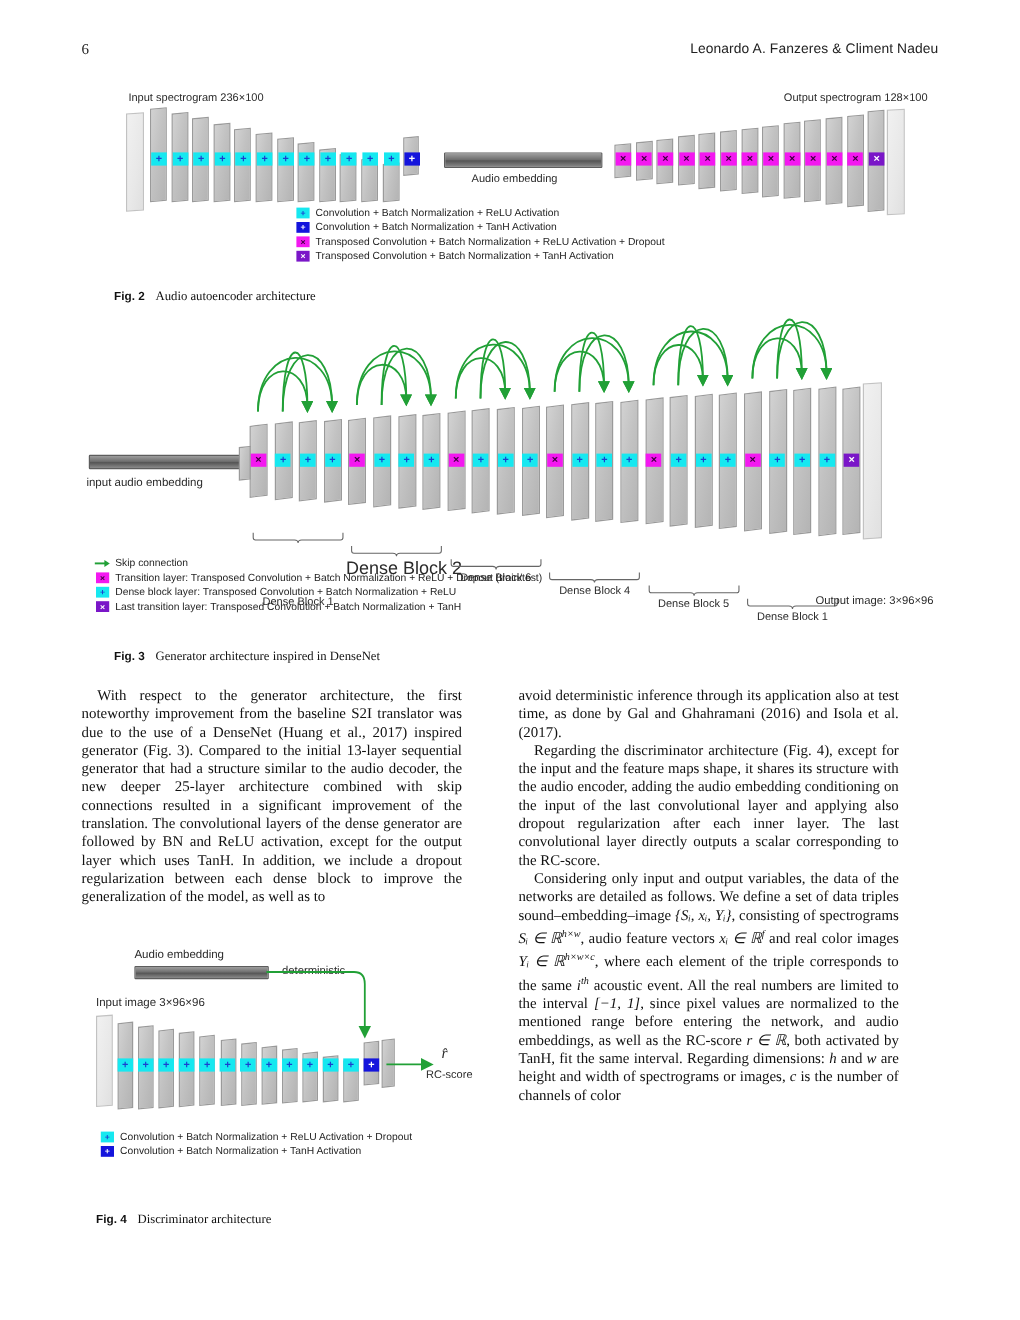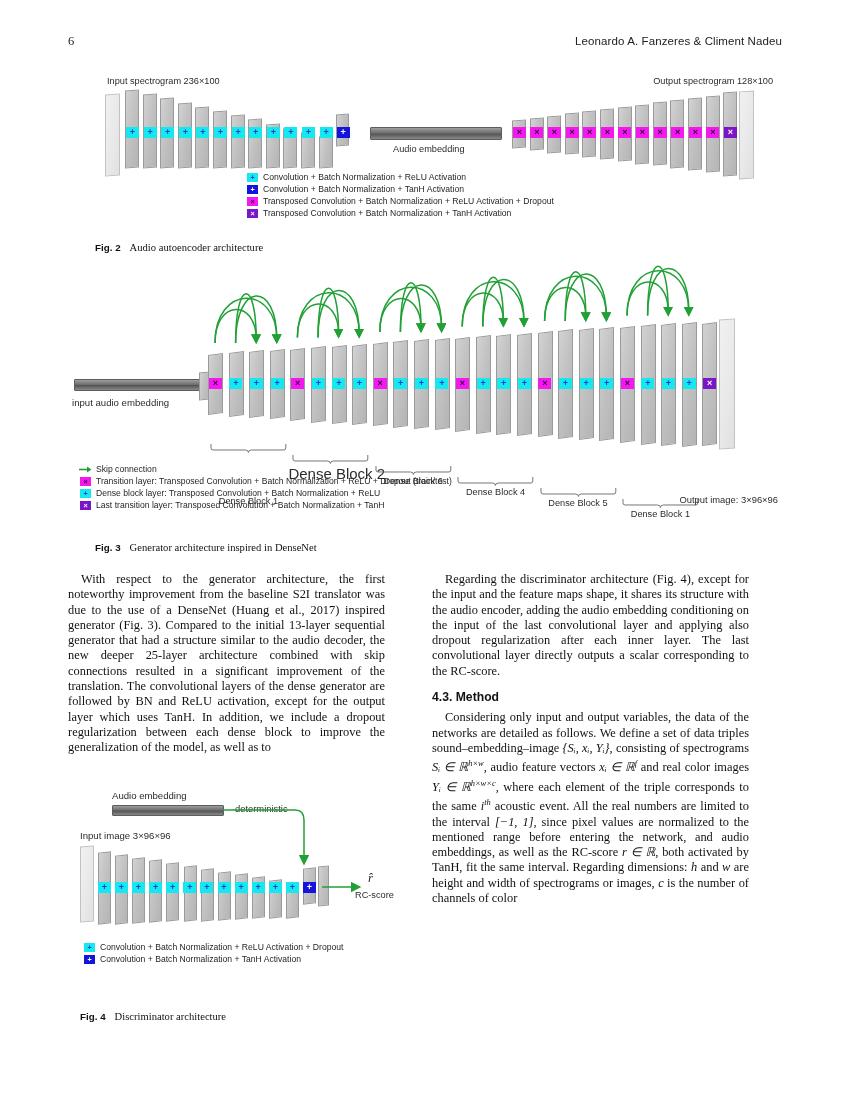--- a/index.html
+++ b/index.html
@@ -319,22 +319,22 @@
 
   <div class="caption" style="left:95px;top:542px;">
     <b>Fig. 3</b><span class="ctxt">Generator architecture inspired in DenseNet</span>
   </div>
 
   <div class="col" style="left:68px;top:572px;">
     <p>With respect to the generator architecture, the first noteworthy improvement from the baseline S2I translator was due to the use of a DenseNet (Huang et al., 2017) inspired generator (Fig. 3). Compared to the initial 13-layer sequential generator that had a structure similar to the audio decoder, the new deeper 25-layer architecture combined with skip connections resulted in a significant improvement of the translation. The convolutional layers of the dense generator are followed by BN and ReLU activation, except for the output layer which uses TanH. In addition, we include a dropout regularization between each dense block to improve the generalization of the model, as well as to</p>
   </div>
 
   <div class="col" style="left:432px;top:572px;">
+    <p class="noind">avoid deterministic inference through its application also at test time, as done by Gal and Ghahramani (2016) and Isola et al. (2017).</p>
     <p>Regarding the discriminator architecture (Fig. 4), except for the input and the feature maps shape, it shares its structure with the audio encoder, adding the audio embedding conditioning on the input of the last convolutional layer and applying also dropout regularization after each inner layer. The last convolutional layer directly outputs a scalar corresponding to the RC-score.</p>
-    <div class="sech">4.3. Method</div>
     <p><span>Considering only input and output variables, the data of the networks are detailed as follows. We define a set of data triples sound–embedding–image </span><span class="mth">{Sᵢ, xᵢ, Yᵢ}</span><span>, consisting of spectrograms </span><span class="mth">Sᵢ ∈ ℝ</span><sup class="mth">h×w</sup><span>, audio feature vectors </span><span class="mth">xᵢ ∈ ℝ</span><sup class="mth">f</sup><span> and real color images </span><span class="mth">Yᵢ ∈ ℝ</span><sup class="mth">h×w×c</sup><span>, where each element of the triple corresponds to the same </span><span class="mth">i</span><sup class="mth">th</sup><span> acoustic event. All the real numbers are limited to the interval </span><span class="mth">[−1, 1]</span><span>, since pixel values are normalized to the mentioned range before entering the network, and audio embeddings, as well as the RC-score </span><span class="mth">r ∈ ℝ</span><span>, both activated by TanH, fit the same interval. Regarding dimensions: </span><span class="mth">h</span><span> and </span><span class="mth">w</span><span> are height and width of spectrograms or images, </span><span class="mth">c</span><span> is the number of channels of color</span></p>
   </div>
 
   <div class="fig" id="fig4" style="left:80px;top:790px;width:320px;height:140px;">
     <div class="lbl" style="left:32px;top:0px;font-size:9.6px;">Audio embedding</div>
     <div class="embar" style="left:32px;top:15px;width:110px;height:9px;"></div>
     <div class="lbl" style="left:155px;top:13px;font-size:9.4px;">deterministic</div>
     <div class="lbl" style="left:0px;top:40px;font-size:9.6px;">Input image 3×96×96</div>
     <div id="fig4-stack">
         <div class="slab light" style="left: 0px; top: 56px; width: 12px; height: 74px; transform: skewY(-4deg);"></div>

